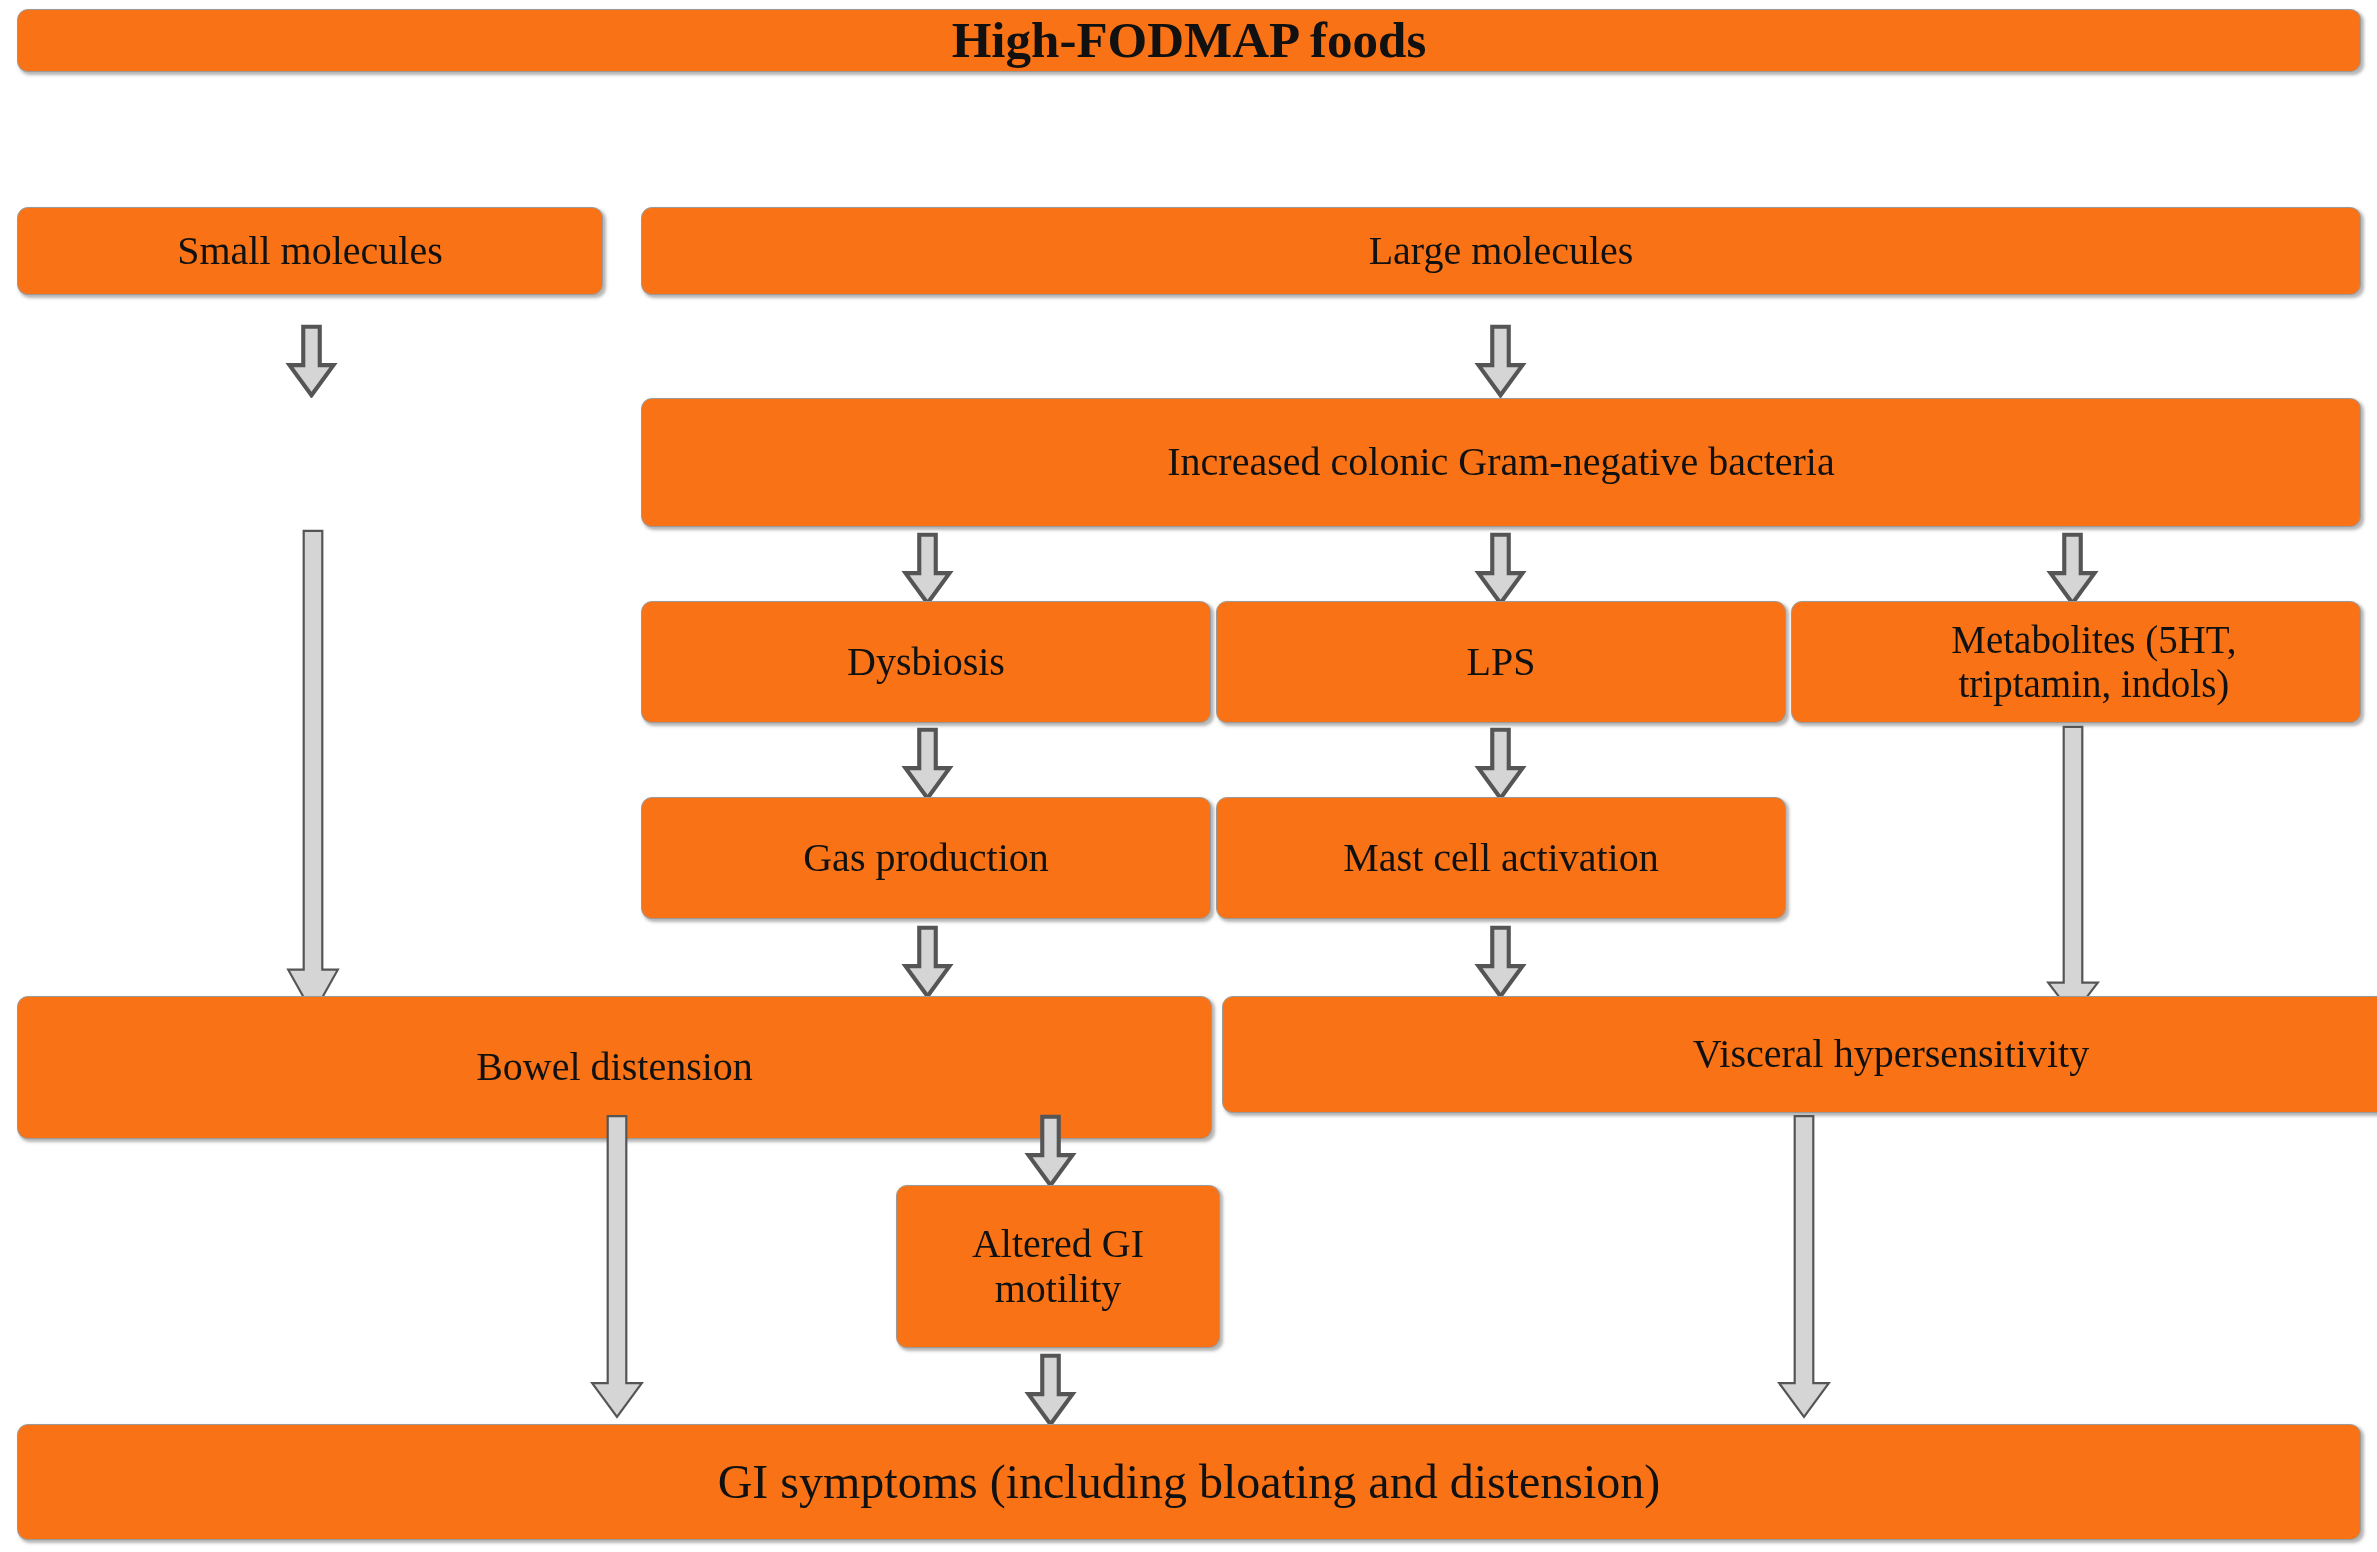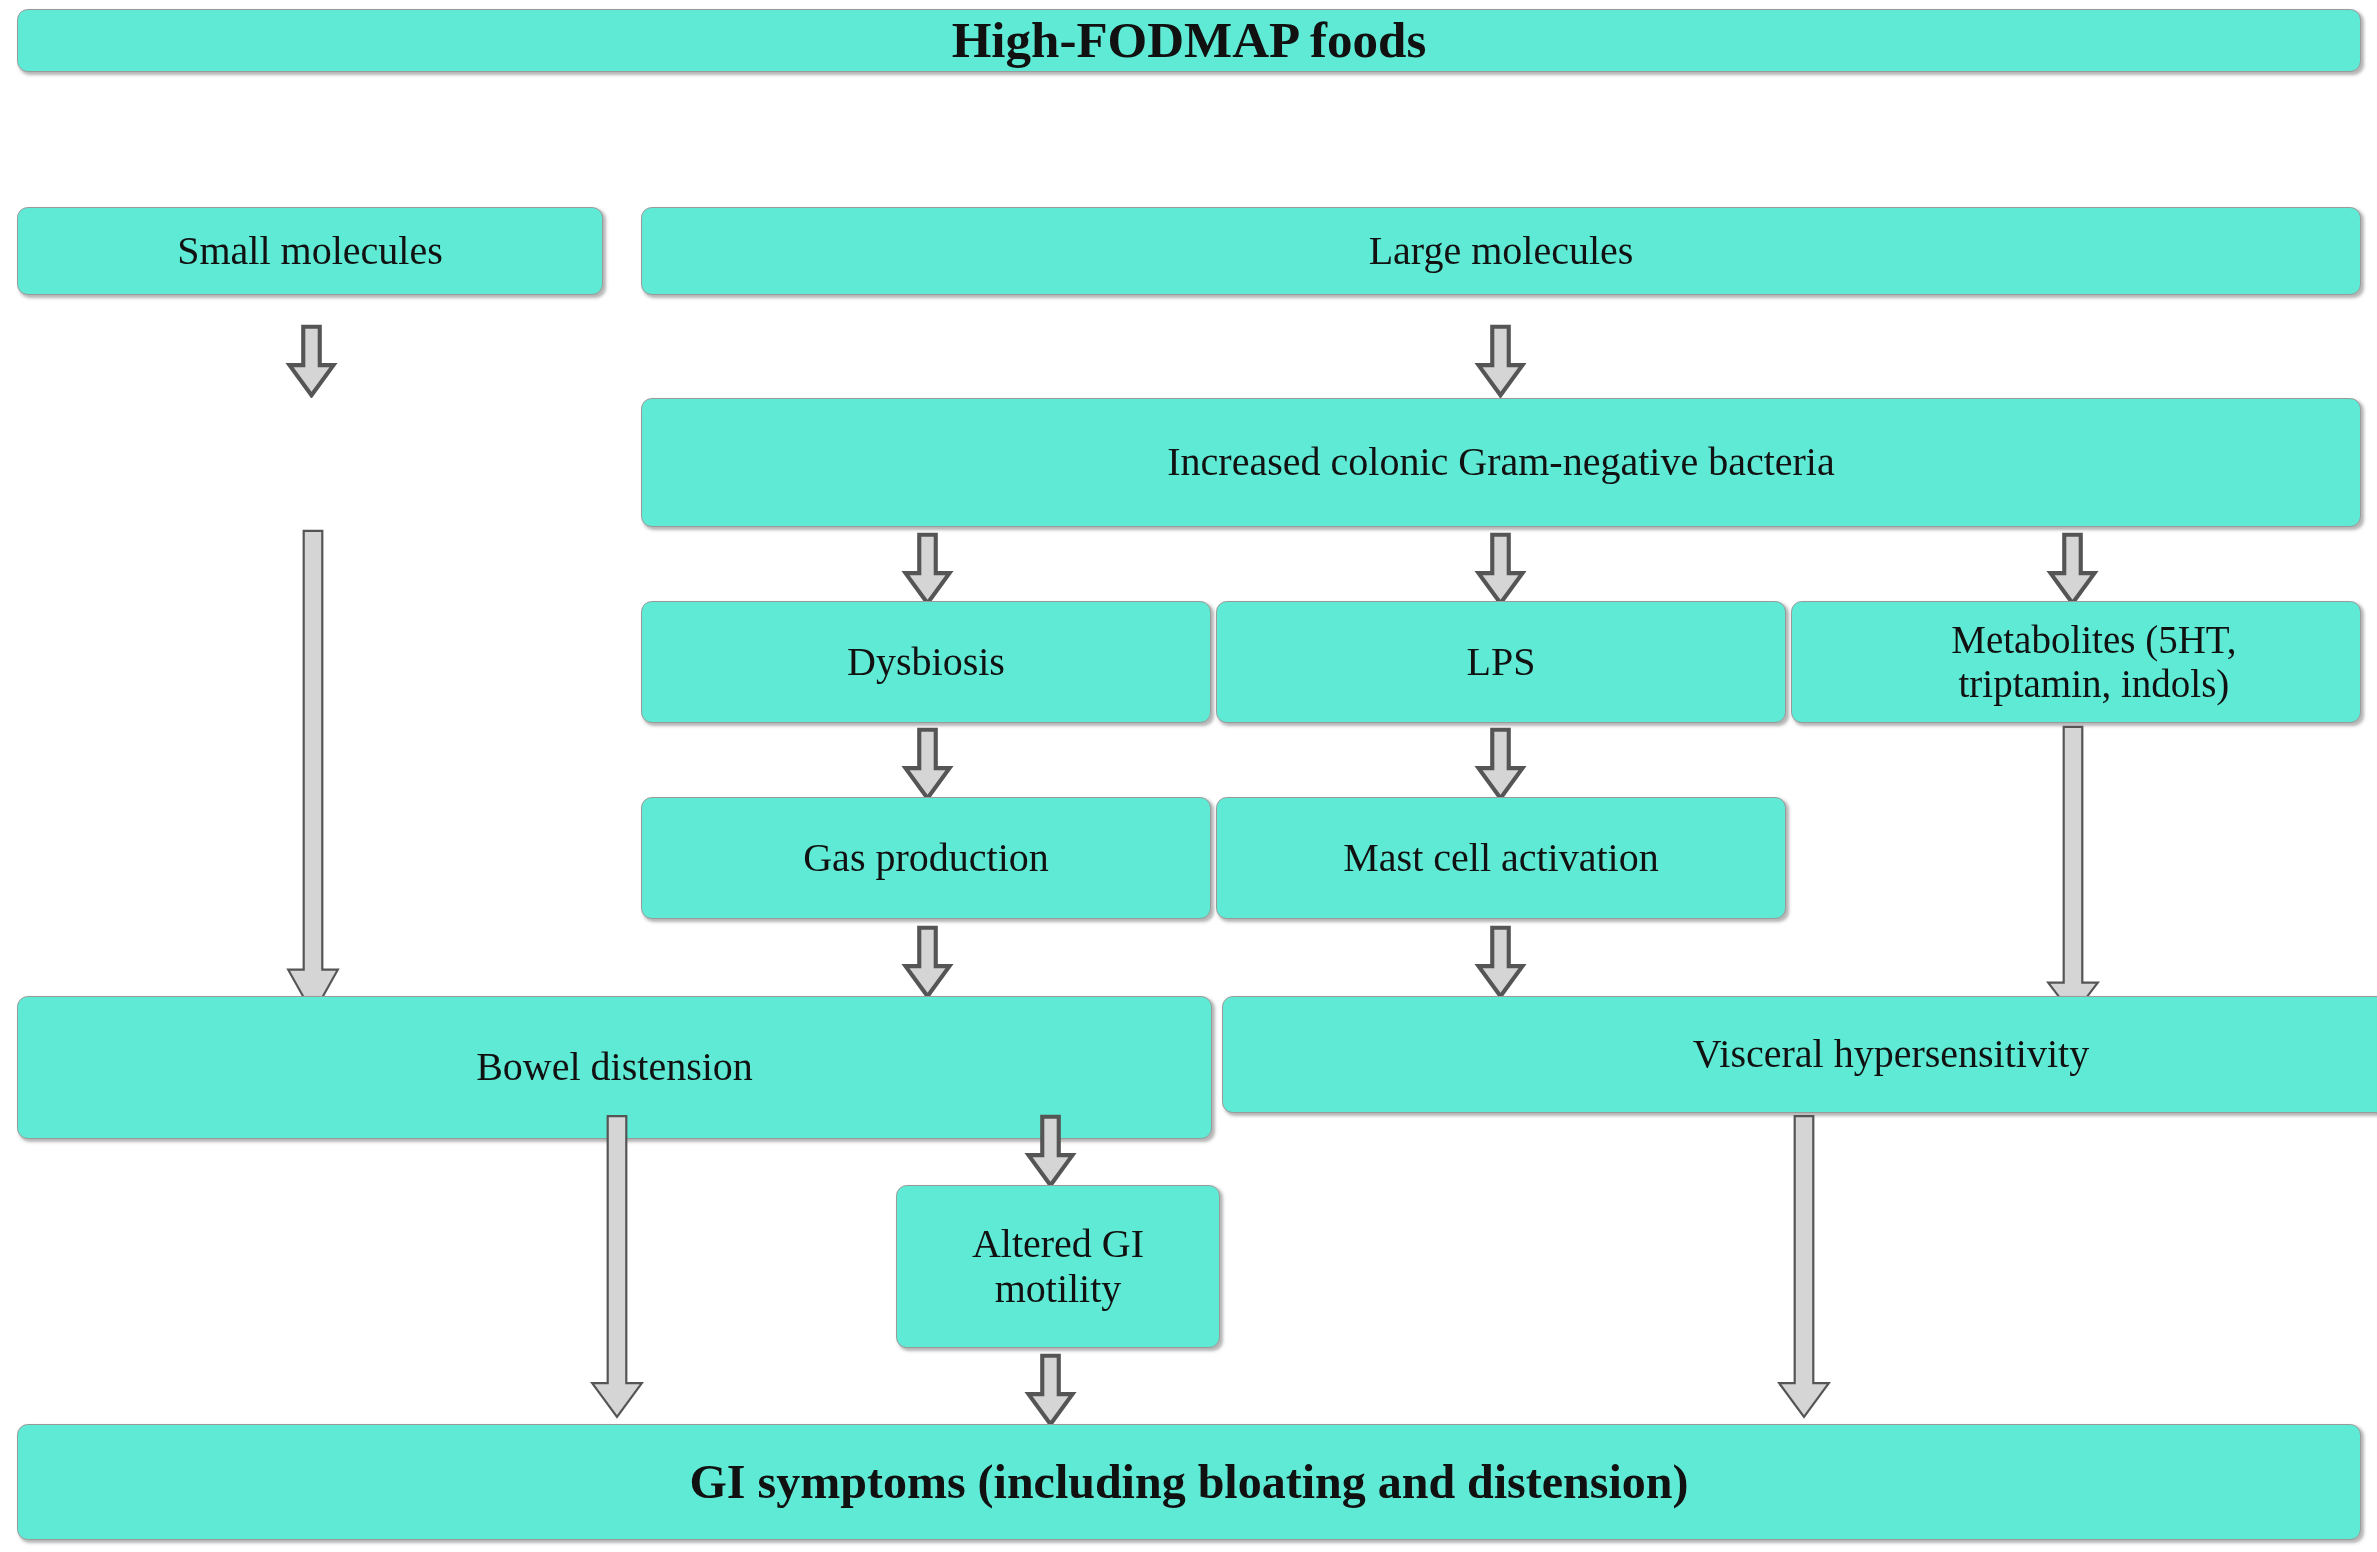--- a/index.html
+++ b/index.html
@@ -13,21 +13,21 @@
   #canvas {
     position: relative;
     width: 2377px;
     height: 1552px;
     background: #ffffff;
     overflow: hidden;
   }
   .node {
     position: absolute;
     box-sizing: border-box;
-    background: #5eead4;
+    background: #f97316;
     border: 1.5px solid #9a9a9a;
     border-radius: 10.8px;
     box-shadow: 2.3px 2.3px 3.1px rgba(120,120,120,0.55);
     display: flex;
     align-items: center;
     justify-content: center;
     text-align: center;
     color: #111111;
     line-height: 1.12;
     padding: 3.1px 9.2px;
@@ -35,21 +35,21 @@
   .node .txt {
     display: block;
     white-space: pre-line;
   }
   .t-title {
     font-size: 51px;
     font-weight: bold;
   }
   .t-bottom {
     font-size: 48px;
-    font-weight: bold;
+    font-weight: normal;
   }
   .t-reg {
     font-size: 40px;
     font-weight: normal;
     justify-content: center;
   }
   .t-med {
     font-size: 39px;
     font-weight: normal;
     padding-left: 45px;

